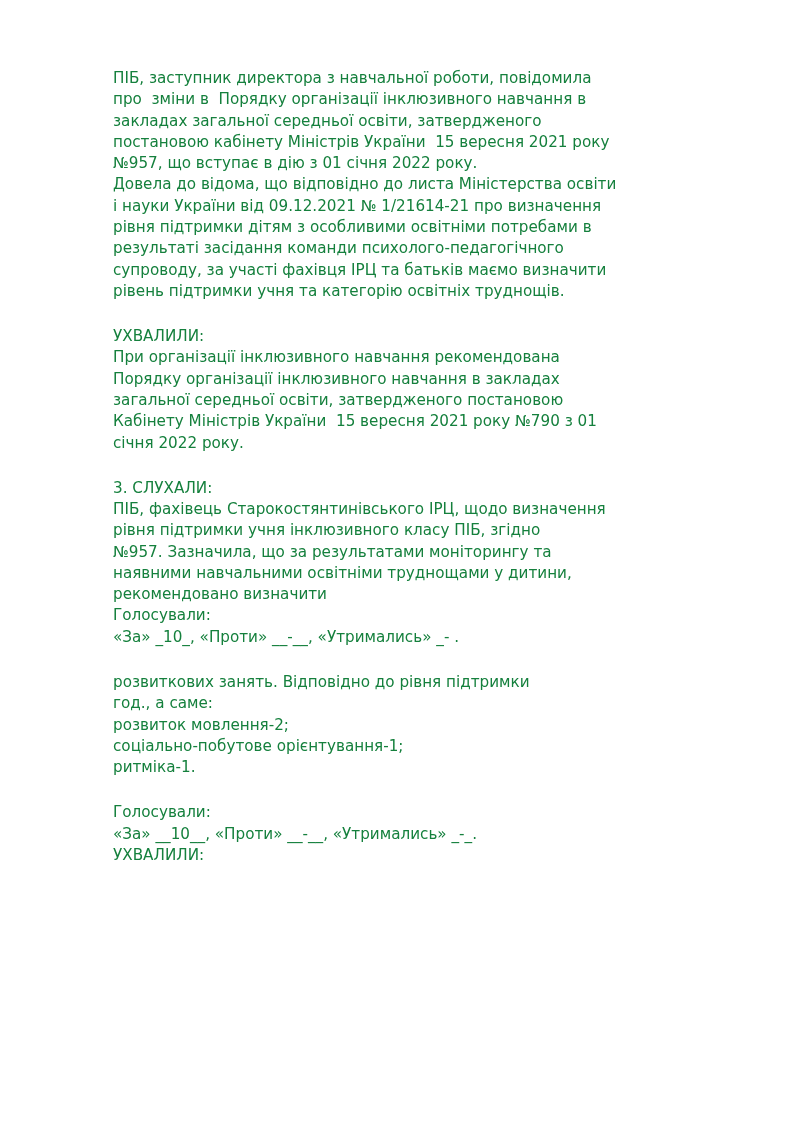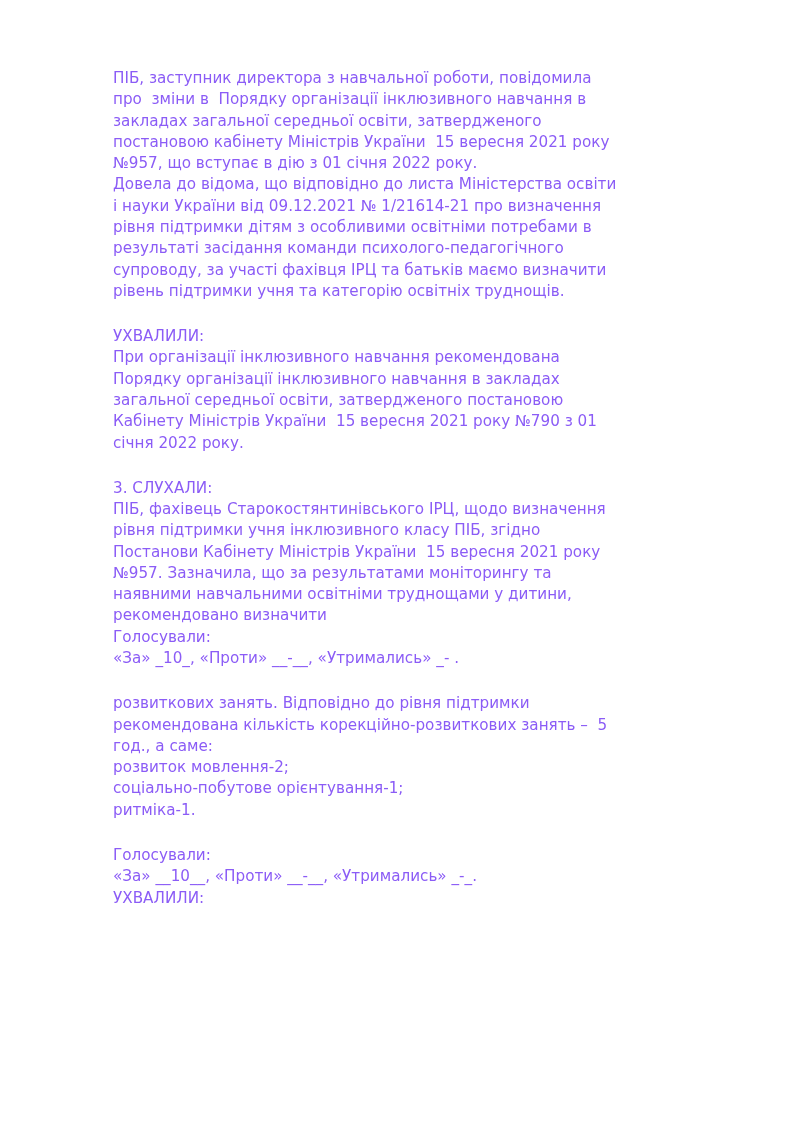--- a/index.html
+++ b/index.html
@@ -14,21 +14,21 @@
     position: relative;
     box-sizing: border-box;
     overflow: hidden;
     font-family: "DejaVu Sans", sans-serif;
   }
   .content {
     position: absolute;
     left: 113px;
     top: 68px;
     width: 600px;
-    color: #8b5cf6;
+    color: #15803d;
     font-size: 15.2px;
     line-height: 1.40;
     text-align: left;
   }
   p.block {
     margin: 0;
     padding: 0;
   }
   p.gap {
     margin-top: 24px;
@@ -63,32 +63,30 @@
         <span class="line">При організації інклюзивного навчання рекомендована</span>
         <span class="line">Порядку організації інклюзивного навчання в закладах</span>
         <span class="line">загальної середньої освіти, затвердженого постановою</span>
         <span class="line">Кабінету Міністрів України  15 вересня 2021 року №790 з 01</span>
         <span class="line">січня 2022 року.</span>
       </p>
       <p class="block gap">
         <span class="line">3. СЛУХАЛИ:</span>
         <span class="line">ПІБ, фахівець Старокостянтинівського ІРЦ, щодо визначення</span>
         <span class="line">рівня підтримки учня інклюзивного класу ПІБ, згідно</span>
-        <span class="line">Постанови Кабінету Міністрів України  15 вересня 2021 року</span>
         <span class="line">№957. Зазначила, що за результатами моніторингу та</span>
         <span class="line">наявними навчальними освітніми труднощами у дитини,</span>
         <span class="line">рекомендовано визначити</span>
       </p>
       <p class="block">
         <span class="line">Голосували:</span>
         <span class="line">«За» _10_, «Проти» __-__, «Утримались» _- .</span>
       </p>
       <p class="block gap">
         <span class="line">розвиткових занять. Відповідно до рівня підтримки</span>
-        <span class="line">рекомендована кількість корекційно-розвиткових занять –  5</span>
         <span class="line">год., а саме:</span>
       </p>
       <p class="block">
         <span class="line">розвиток мовлення-2;</span>
         <span class="line">соціально-побутове орієнтування-1;</span>
         <span class="line">ритміка-1.</span>
       </p>
       <p class="block gap">
         <span class="line">Голосували:</span>
         <span class="line">«За» __10__, «Проти» __-__, «Утримались» _-_.</span>

